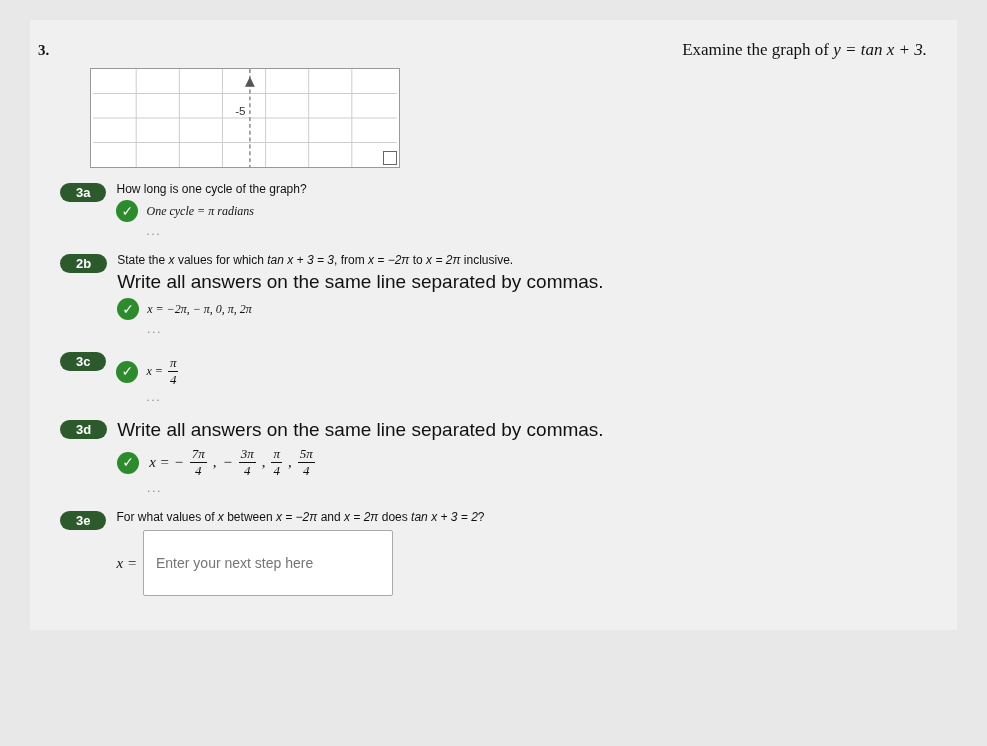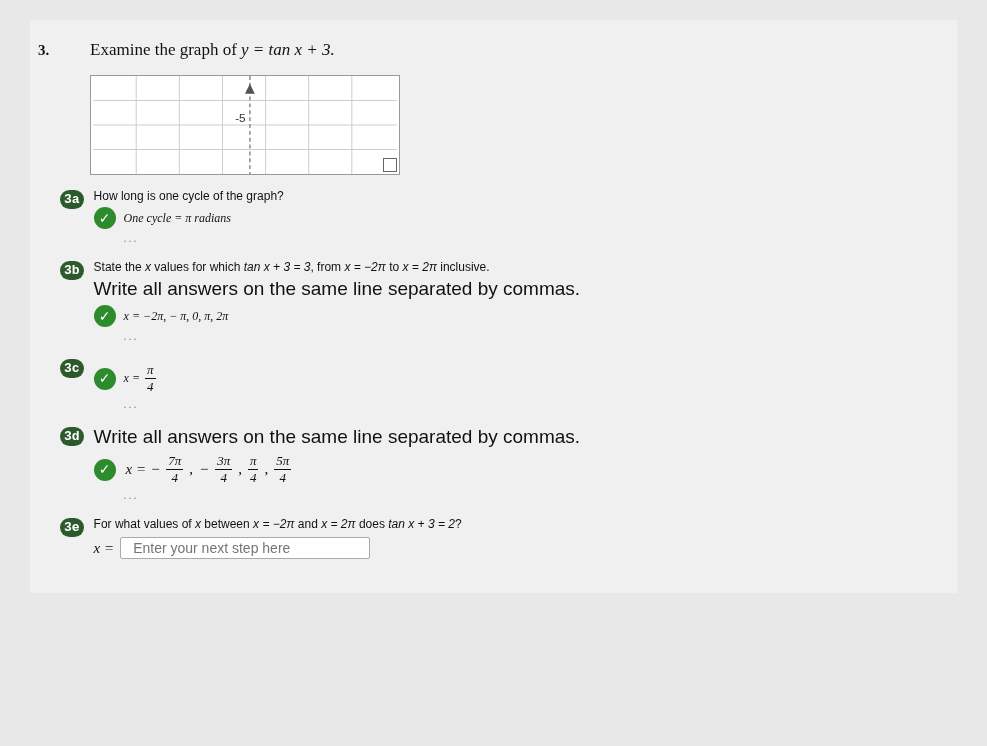--- a/index.html
+++ b/index.html
@@ -26,22 +26,23 @@
       font-weight: bold;
       color: #111;
       position: absolute;
       left: 8px;
       top: 22px;
     }
 
     .main-question {
       font-size: 17px;
       font-weight: normal;
-      margin-bottom: 15px;
+      margin-bottom: 8px;
       padding-left: 30px;
+      text-align: right;
     }
 
     
     .graph-area {
       border: 1.5px solid #999;
       background: #fff;
       width: 310px;
       height: 100px;
       margin-left: 30px;
       margin-bottom: 6px;
@@ -67,26 +68,26 @@
       margin-top: 14px;
       margin-bottom: 4px;
     }
 
     .sub-badge {
       background: #2d5a2d;
       color: #fff;
       border-radius: 12px;
       font-size: 13px;
       font-weight: bold;
-      padding: 2px 4px;
+      padding: 2px 16px;
       white-space: nowrap;
       margin-right: 10px;
       margin-top: 1px;
       flex-shrink: 0;
-      font-family: Liberation Mono, monospace;
+      font-family: Liberation Sans, sans-serif;
     }
 
     .sub-content {
       flex: 1;
     }
 
     .sub-question-text {
       font-size: 12px;
       margin-bottom: 4px;
       font-family: Arial, sans-serif;
@@ -142,21 +143,21 @@
 
     .eq-label {
       font-size: 15px;
       font-style: italic;
       margin-right: 6px;
     }
 
     .answer-input {
       border: 1px solid #aaa;
       background: #fff;
-      padding: 2px 12px;
+      padding: 24px 12px;
       font-size: 14px;
       color: #888;
       font-family: Arial, sans-serif;
       width: 250px;
       outline: none;
       border-radius: 2px;
     }
 
     .fraction {
       display: inline-flex;
@@ -240,21 +241,21 @@
         <div class="check-icon">✓</div>
         <span class="answer-text">
           One cycle = <span class="math-text">π</span> radians
         </span>
       </div>
       <div class="dots-row">...</div>
     </div>
   </div>
 
   <div class="sub-question">
-    <div class="sub-badge">3b</div>
+    <div class="sub-badge">2b</div>
     <div class="sub-content">
       <div class="sub-question-text">
         State the <span class="math-text">x</span> values for which <span class="math-text">tan x + 3 = 3</span>, from <span class="math-text">x = −2π</span> to <span class="math-text">x = 2π</span> inclusive.
       </div>
       <div class="sub-note">Write all answers on the same line separated by commas.</div>
       <div class="answer-row">
         <div class="check-icon">✓</div>
         <span class="answer-text math-text">
           x = −2π, − π, 0, π, 2π
         </span>

